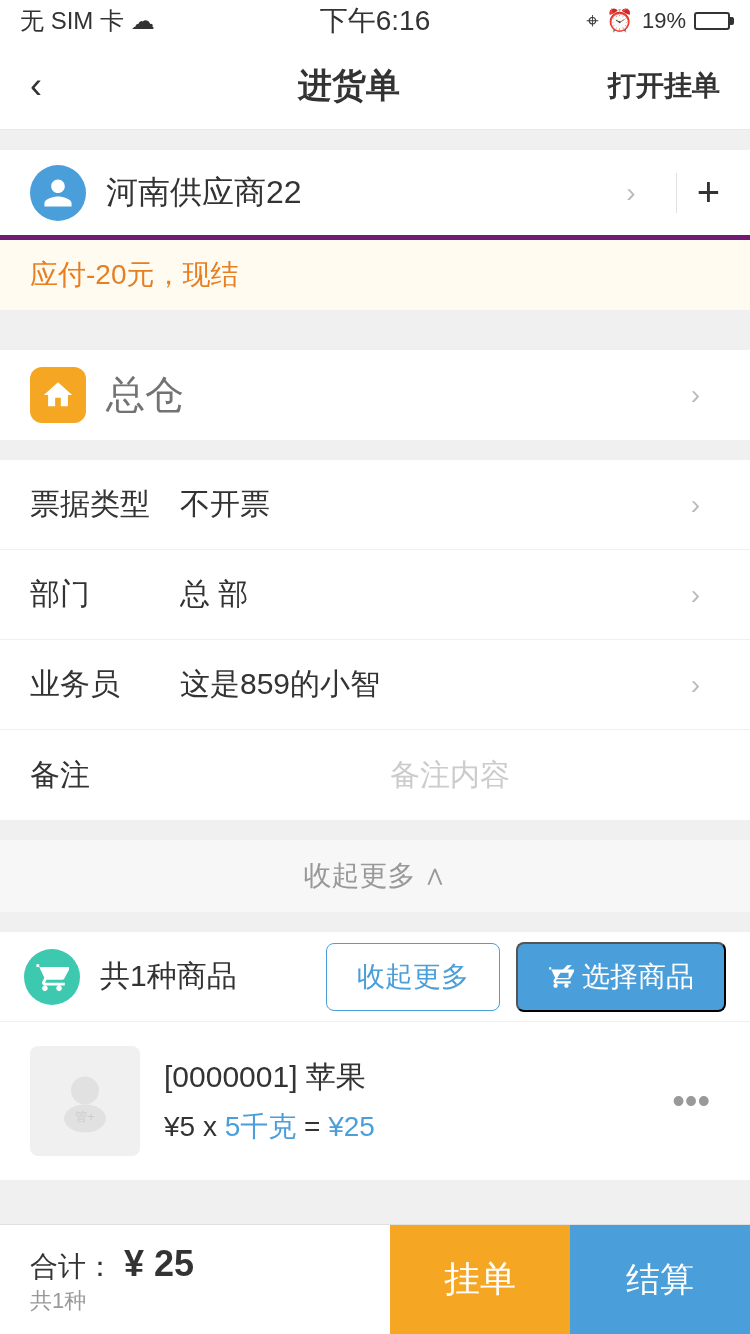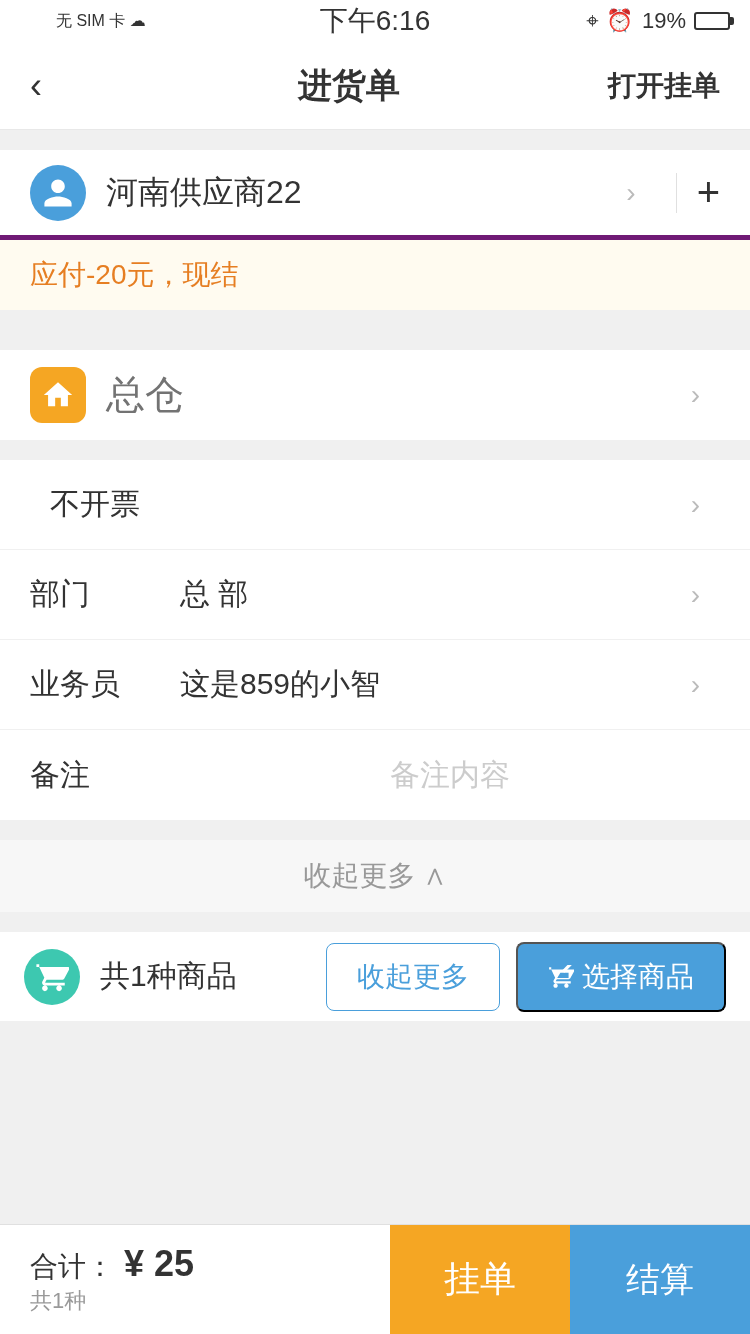--- a/index.html
+++ b/index.html
@@ -21,22 +21,21 @@
       align-items: center;
       justify-content: space-between;
       padding: 0 20px;
       font-size: 24px;
       color: #333;
     }
     .status-bar-left {
       display: flex;
       align-items: center;
       gap: 10px;
-      font-size: 16px;
-      margin-left: 36px;
+      font-size: 24px;
     }
     .status-bar-center {
       font-size: 28px;
       font-weight: 500;
       position: absolute;
       left: 50%;
       transform: translateX(-50%);
     }
     .status-bar-right {
       display: flex;
@@ -450,20 +449,21 @@
           <path d="M10 20v-6h4v6h5v-8h3L12 3 2 12h3v8z"></path>
         </svg>
       </div>
       <div class="warehouse-name">总仓</div>
       <span class="chevron">›</span>
     </div>
   </div>
 
   <div class="form-section">
     <div class="form-row">
+      <div class="form-label">票据类型</div>
       <div class="form-value">不开票</div>
       <span class="chevron">›</span>
     </div>
     <div class="form-row">
       <div class="form-label">部门</div>
       <div class="form-value">总 部</div>
       <span class="chevron">›</span>
     </div>
     <div class="form-row">
       <div class="form-label">业务员</div>
@@ -491,20 +491,41 @@
       <button class="btn-outline">收起更多</button>
       <button class="btn-solid">
         <svg width="26" height="26" viewBox="0 0 24 24" fill="white">
           <path d="M7 18c-1.1 0-2 .9-2 2s.9 2 2 2 2-.9 2-2-.9-2-2-2zm10 0c-1.1 0-2 .9-2 2s.9 2 2 2 2-.9 2-2-.9-2-2-2zM5.2 5H3V3H1v2h2l3.6 7.6-1.3 2.4c-.2.3-.3.7-.3 1 0 1.1.9 2 2 2h14v-2H7.4c-.1 0-.2-.1-.2-.2l.1-.3.9-1.5H19c.7 0 1.4-.4 1.7-1l3.6-6.6A1 1 0 0023.4 5H5.2zM19 13H8.5l2.9-5H19v5z"></path>
           <path d="M18 1l-5 5 2 2 7-7z" fill="white"></path>
         </svg>
         <span>选择商品</span>
       </button>
     </div>
 
+    <div class="product-item">
+      <div class="product-thumb">
+        <svg viewBox="0 0 100 100">
+          <circle cx="50" cy="35" r="20" fill="#ccc"></circle>
+          <ellipse cx="50" cy="75" rx="30" ry="20" fill="#ccc"></ellipse>
+          <text x="50" y="78" text-anchor="middle" font-size="18" fill="#999">管+</text>
+        </svg>
+      </div>
+      <div class="product-info">
+        <div class="product-name">
+          <span>[0000001] 苹果</span>
+        </div>
+        <div class="product-price">
+          <span>¥5 x </span>
+          <span class="highlight">5千克</span>
+          <span> = </span>
+          <span class="highlight">¥25</span>
+        </div>
+      </div>
+      <div class="product-more">•••</div>
+    </div>
   </div>
 
 </div>
 
 <div class="bottom-bar">
   <div class="total-section">
     <div class="total-label">
       <span>合计：</span>
       <span class="total-amount">¥ 25</span>
     </div>

